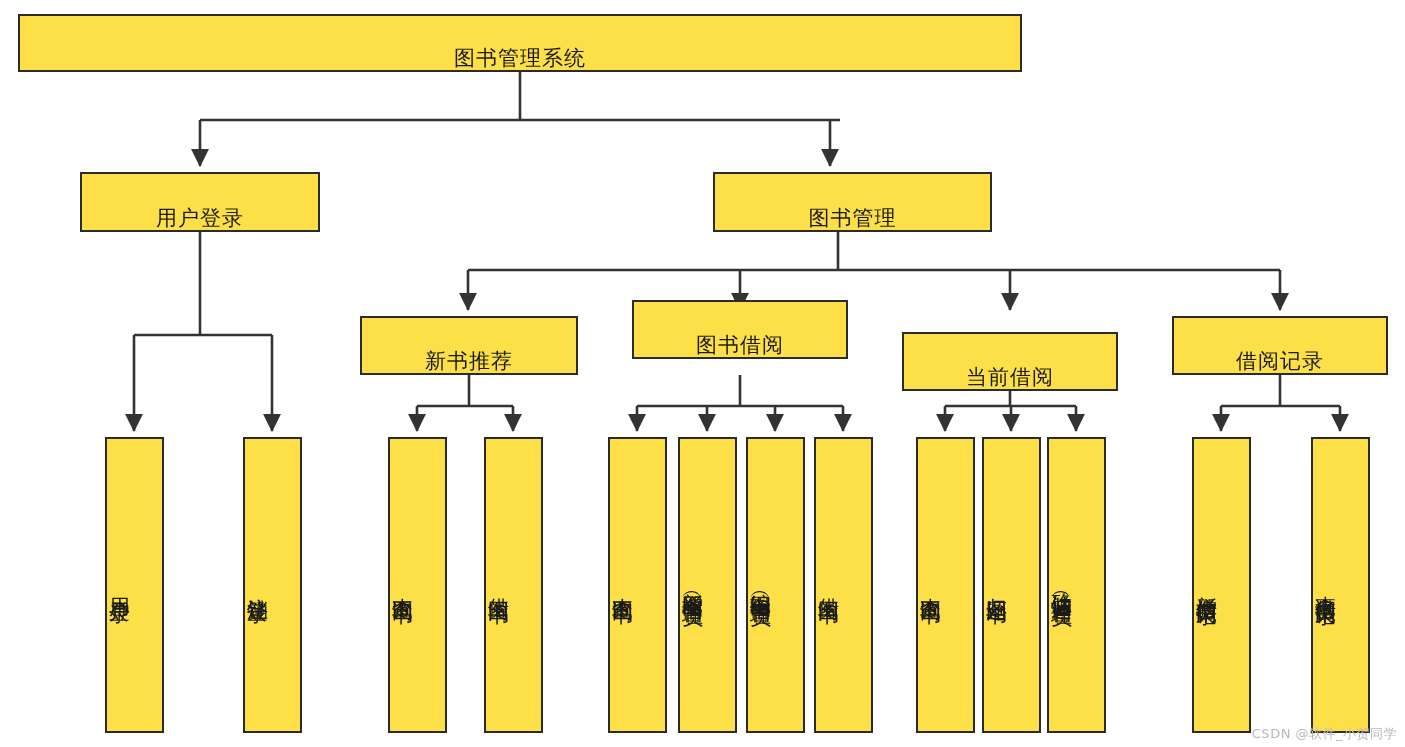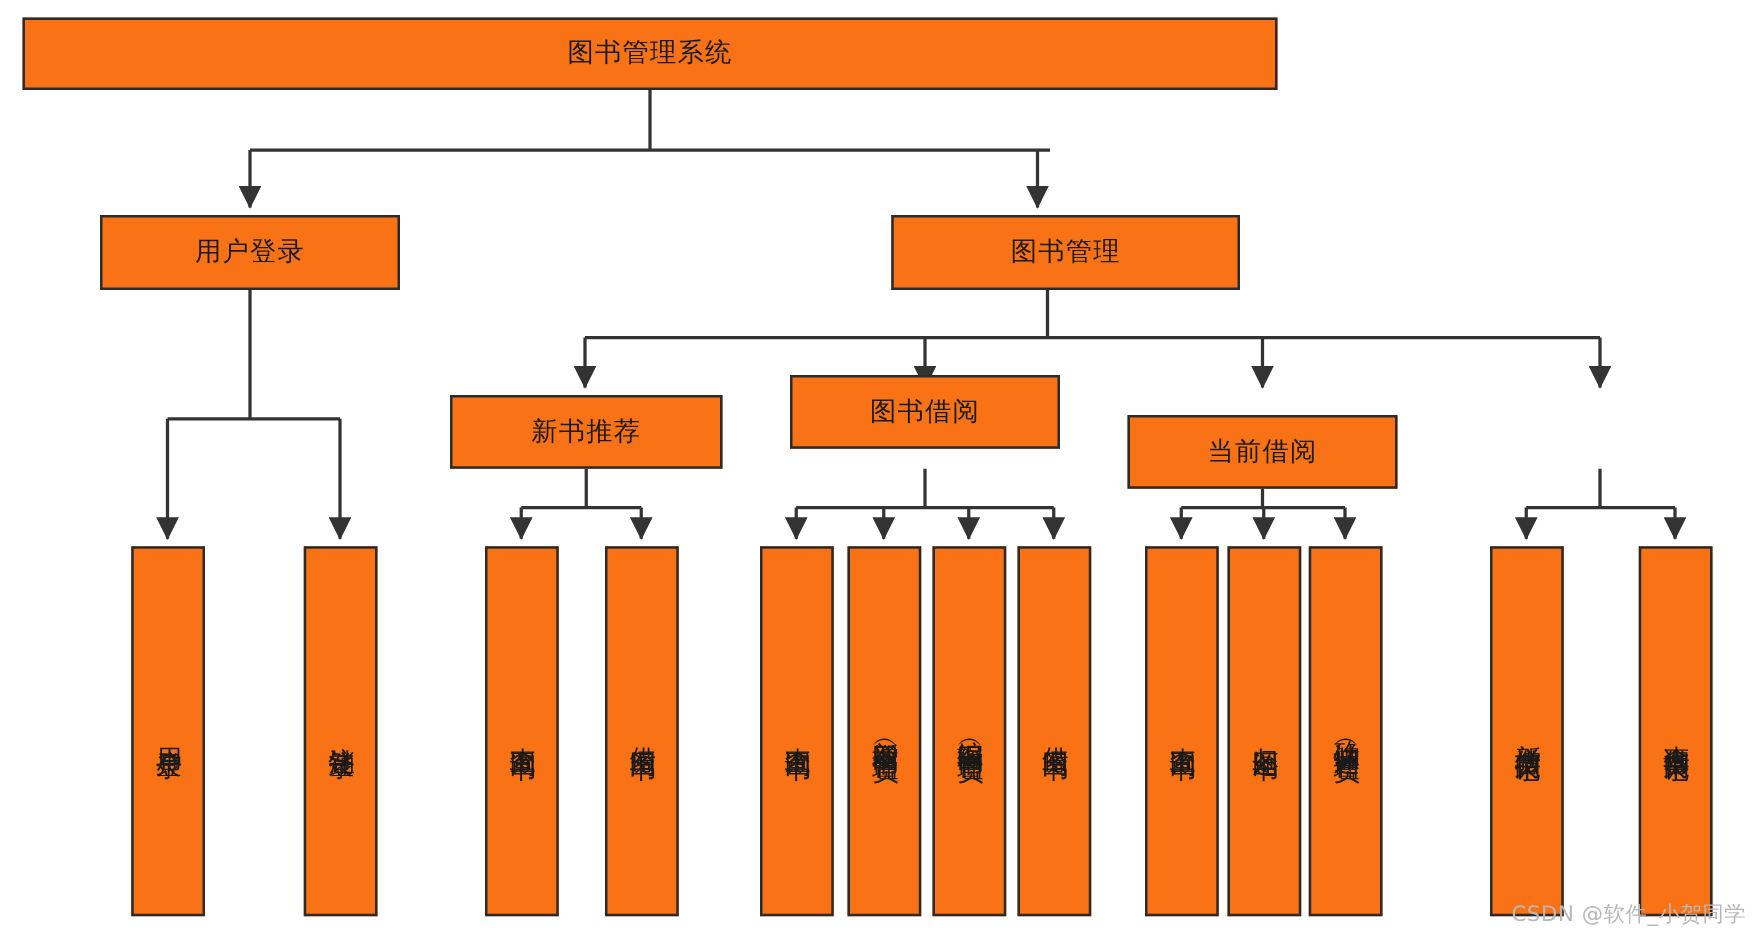--- a/index.html
+++ b/index.html
@@ -22,23 +22,23 @@
     left: 0;
     top: 0;
     width: 1405px;
     height: 747px;
     pointer-events: none;
   }
   .node {
     position: absolute;
     box-sizing: border-box;
     border: 2px solid #2b2b2b;
-    background: #f97316;
+    background: #fde047;
     display: flex;
-    align-items: center;
+    align-items: flex-end;
     justify-content: center;
     color: #1a1a1a;
   }
   .node.horizontal {
     font-size: 21px;
     line-height: 1.1;
     letter-spacing: 1px;
     white-space: nowrap;
   }
   .node.vertical {
@@ -55,21 +55,21 @@
     display: block;
     text-align: center;
   }
   .node-label {
     display: block;
   }
   #watermark {
     position: absolute;
     right: 8px;
     bottom: 4px;
-    font-size: 17px;
+    font-size: 13px;
     color: #b8b8b8;
     letter-spacing: 0.5px;
     white-space: nowrap;
     user-select: none;
   }
 </style>
 </head>
 <body>
 
 <div id="diagram-root">
@@ -149,20 +149,23 @@
 
   <div class="node horizontal" style="left: 360px; top: 316px; width: 218px; height: 59px;">
     <span class="node-label">新书推荐</span>
   </div>
   <div class="node horizontal" style="left: 632px; top: 300px; width: 216px; height: 59px;">
     <span class="node-label">图书借阅</span>
   </div>
   <div class="node horizontal" style="left: 902px; top: 316px; width: 216px; height: 59px; margin-top: 16px;">
     <span class="node-label">当前借阅</span>
   </div>
+  <div class="node horizontal" style="left: 1172px; top: 316px; width: 216px; height: 59px;">
+    <span class="node-label">借阅记录</span>
+  </div>
 
   <div class="node vertical" style="left: 105px; top: 437px; width: 59px; height: 296px;">
     <span class="node-label">用户登录</span>
   </div>
   <div class="node vertical" style="left: 243px; top: 437px; width: 59px; height: 296px;">
     <span class="node-label">注销登录</span>
   </div>
   <div class="node vertical" style="left: 388px; top: 437px; width: 59px; height: 296px;">
     <span class="node-label">查询图书</span>
   </div>

